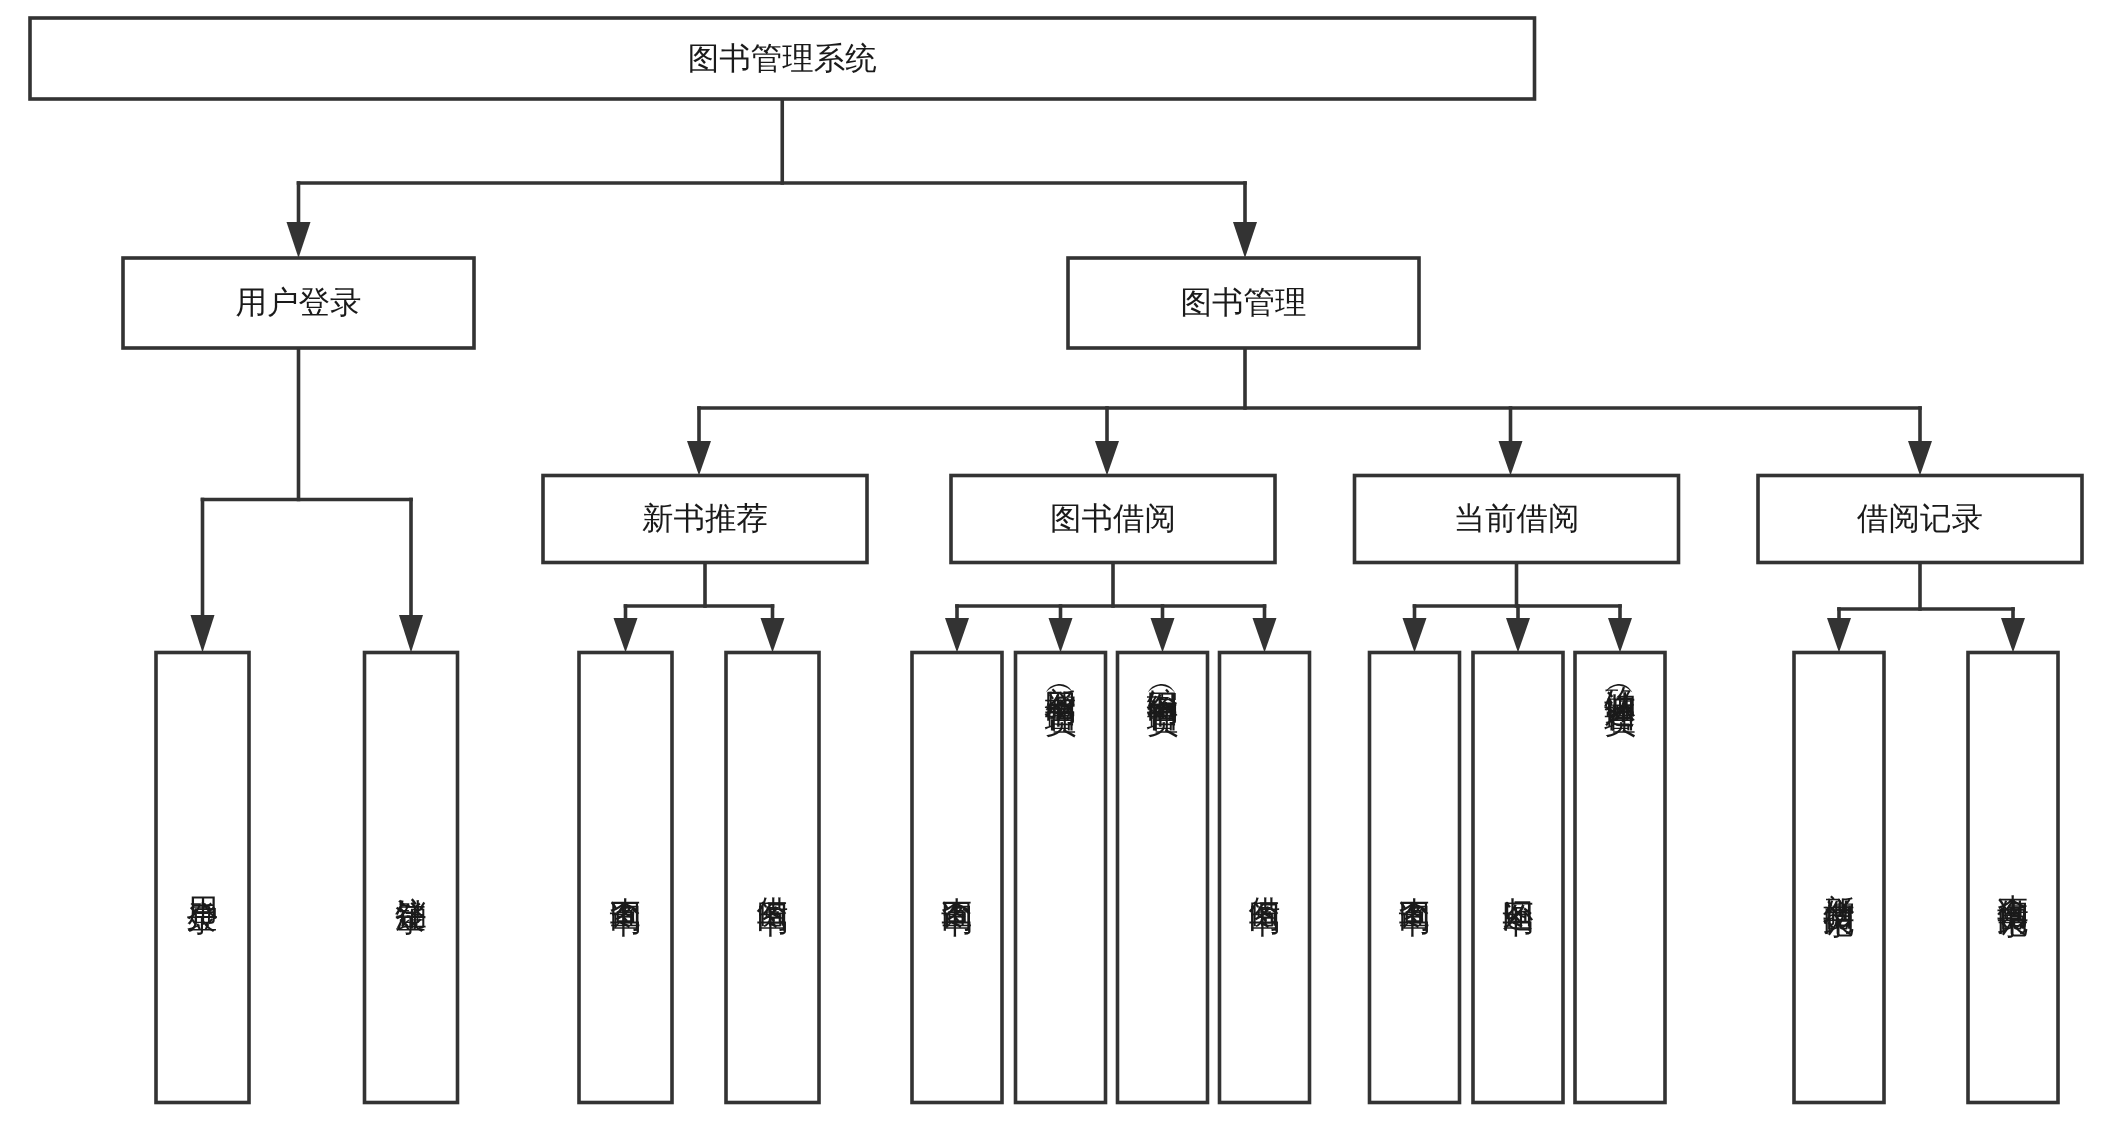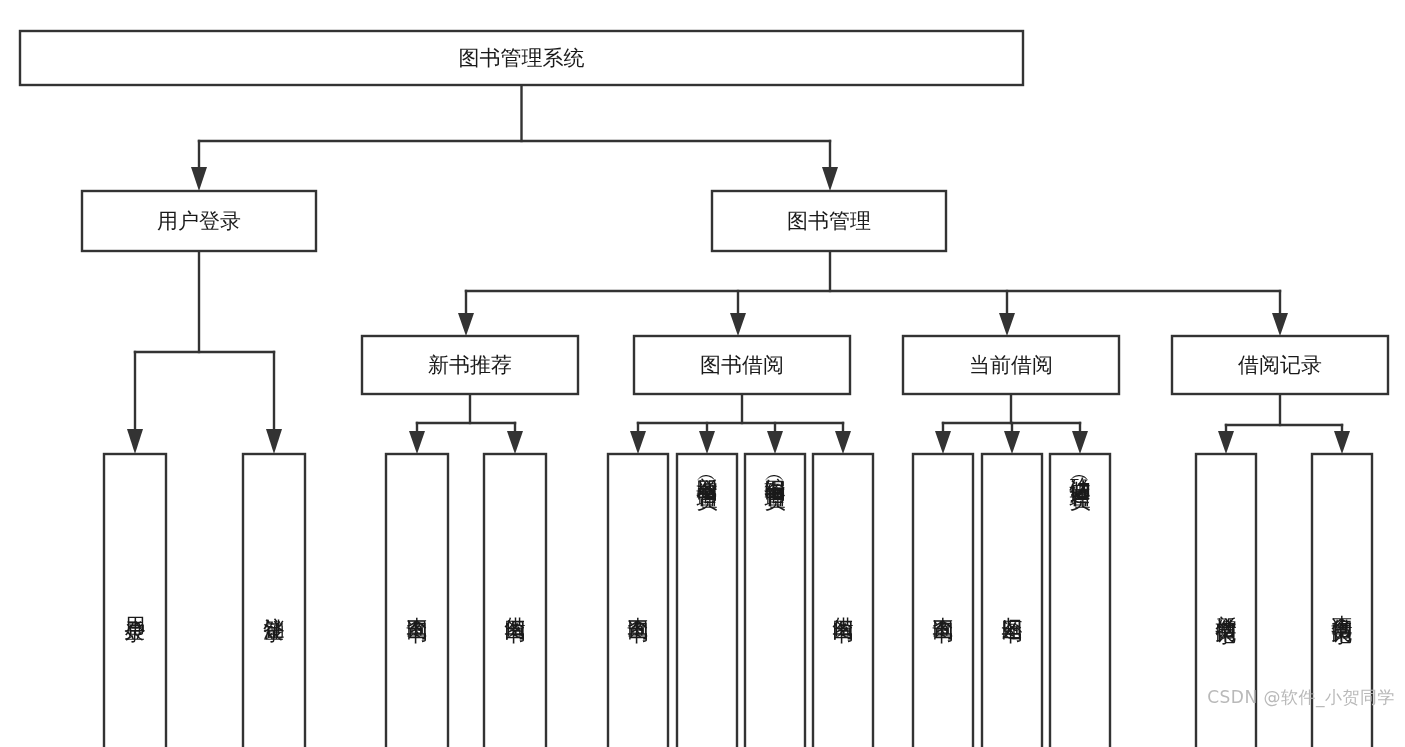--- a/index.html
+++ b/index.html
@@ -12,21 +12,20 @@
     width: 1405px;
     height: 747px;
     overflow: hidden;
     font-family: "DejaVu Sans", "Liberation Sans", sans-serif;
   }
   #diagram-root {
     position: relative;
     width: 1405px;
     height: 696px;
     background: #ffffff;
-    margin-top: 19px;
   }
   svg#tree-svg {
     position: absolute;
     left: 0;
     top: 0;
     width: 1405px;
     height: 747px;
     display: block;
   }
   .node-rect {
@@ -235,15 +234,14 @@
   </div>
 
   <div class="vert-label-wrap" style="left:1196px; top:435px; width:60px; height:300px;">
     <span class="vert-label">新增借阅记录</span>
   </div>
 
   <div class="vert-label-wrap" style="left:1312px; top:435px; width:60px; height:300px;">
     <span class="vert-label">查询借阅记录</span>
   </div>
 
-  <div id="watermark">CSDN @软件_小贺同学</div>
 
 </div>
 
 </body></html>

